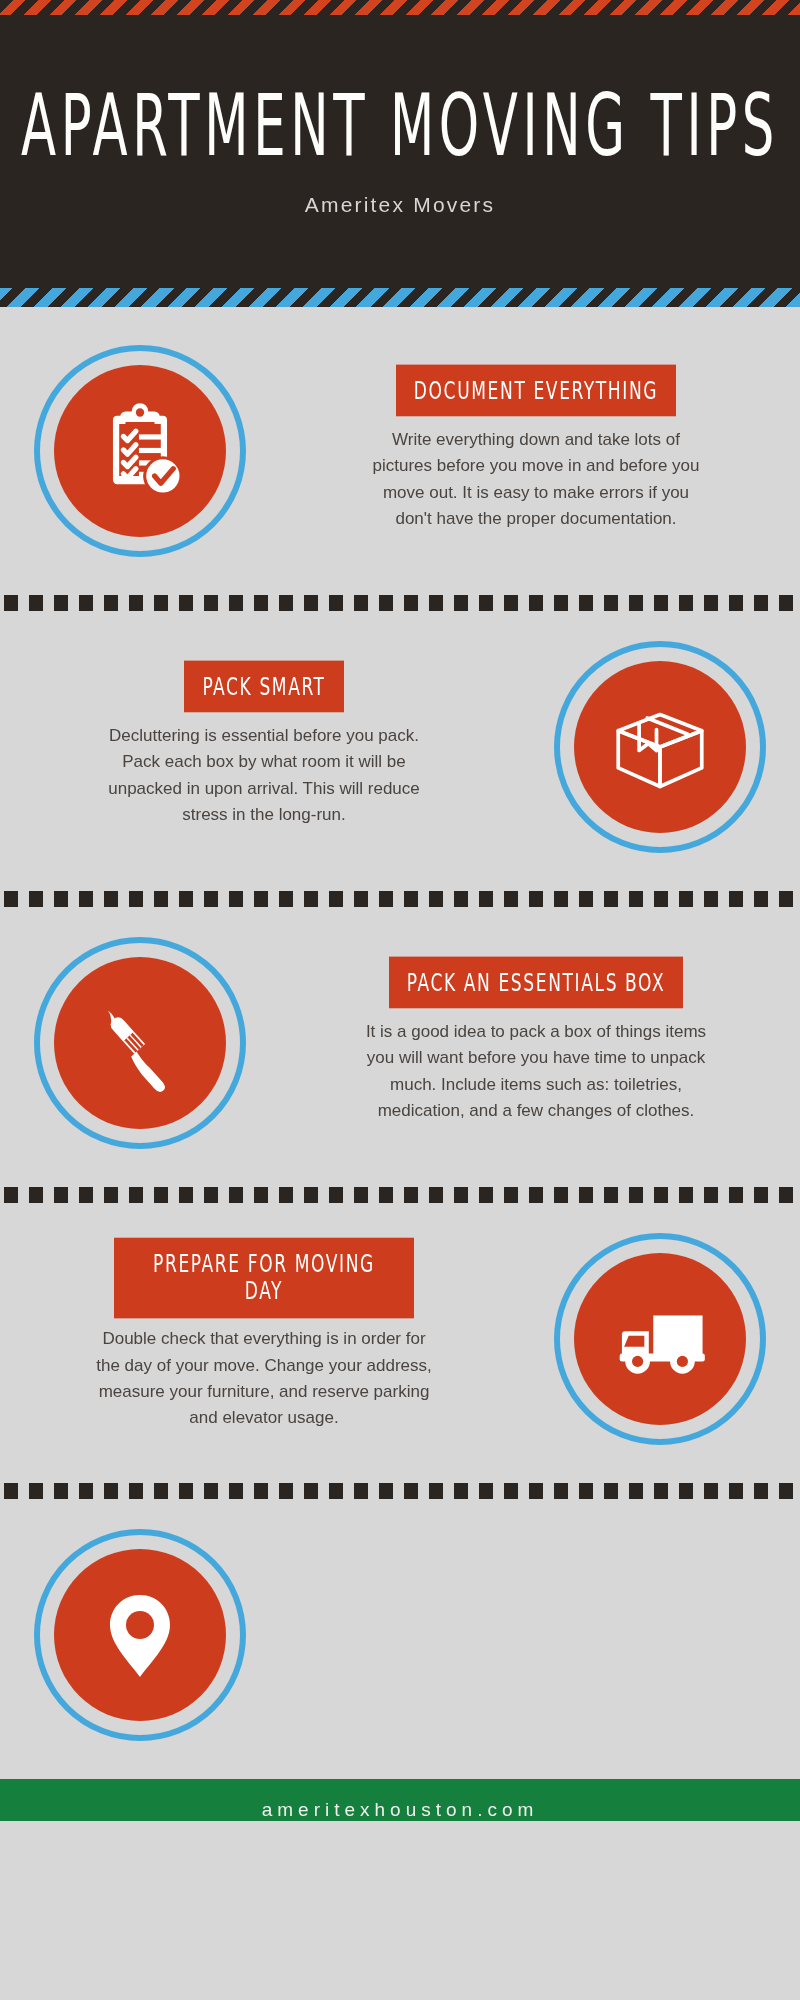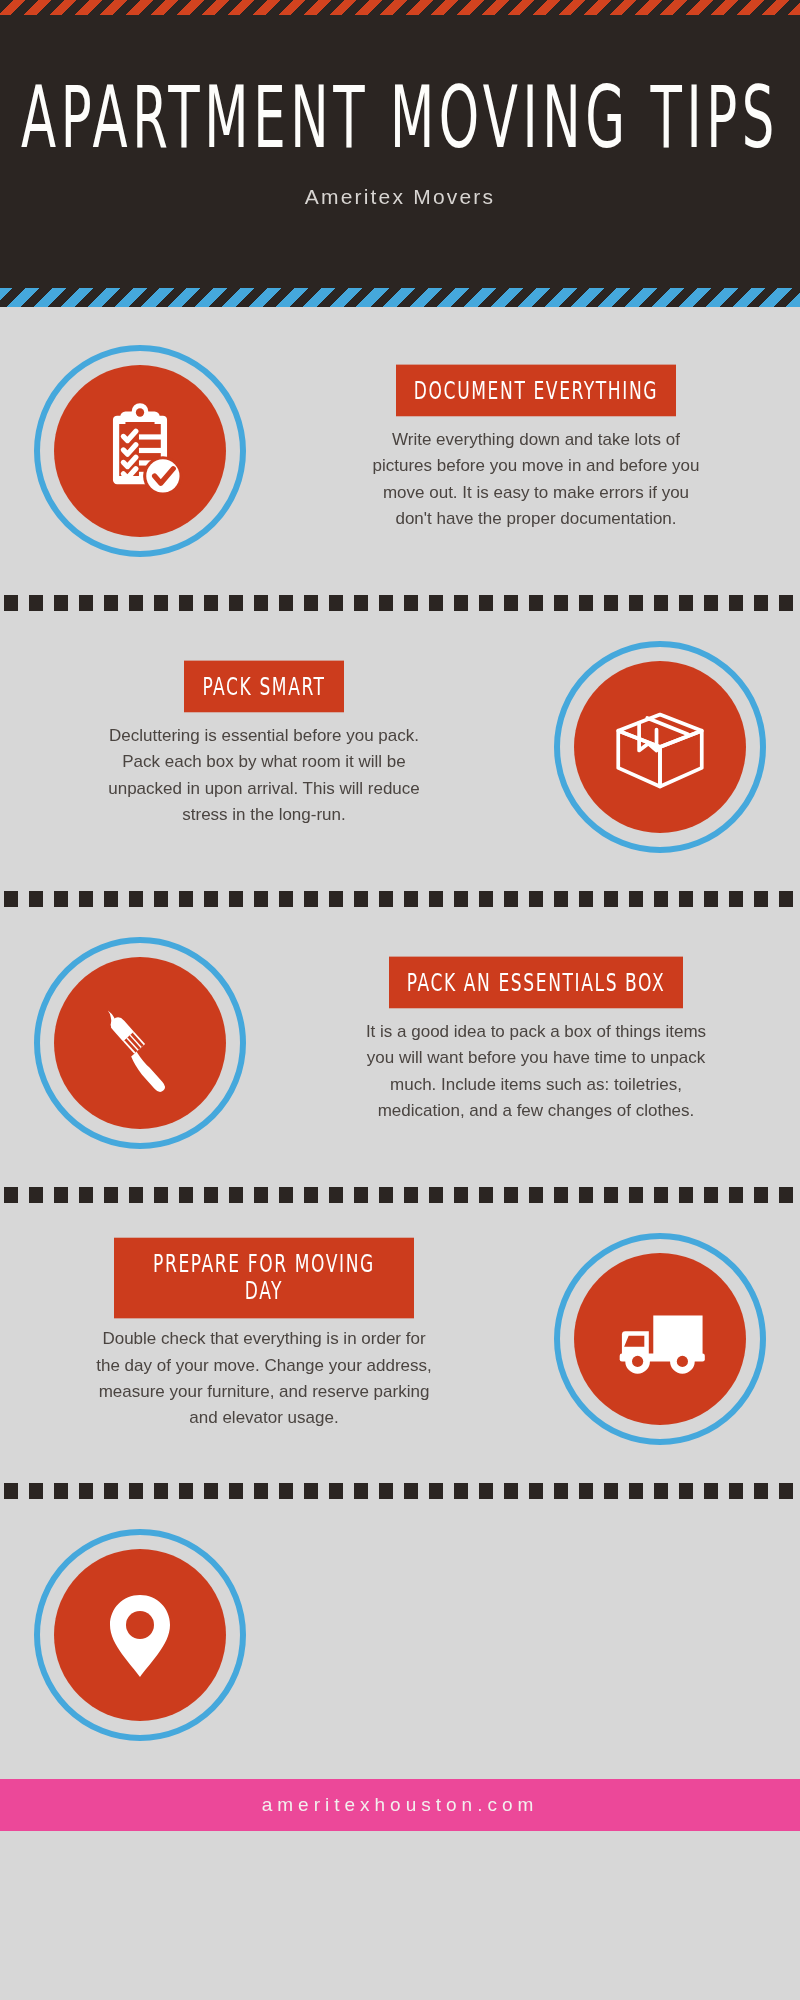--- a/index.html
+++ b/index.html
@@ -33,21 +33,21 @@
     height: 15px;
     background-color: #2b2522;
     background-image: repeating-linear-gradient(
        -45deg,
        #d2431f 0px, #d2431f 9px,
        #2b2522 9px, #2b2522 18px);
   }
 
   .header-inner {
     position: absolute;
-    top: 0; left: 0;
+    top: 8px; left: 0;
     width: 800px;
     height: 288px;
     display: flex;
     flex-direction: column;
     align-items: center;
     justify-content: center;
     padding-top: 8px;
   }
 
   .main-title {
@@ -163,24 +163,24 @@
         #2b2522 0px, #2b2522 14px,
         rgba(0,0,0,0) 14px, rgba(0,0,0,0) 25px);
     background-position: 4px 0;
     background-repeat: repeat-x;
     background-size: 25px 16px;
   }
 
   
   .footer {
     width: 800px;
-    height: 52px;
-    background: #ec4899;
-    display: flex;
-    align-items: center;
+    height: 42px;
+    background: #15803d;
+    display: flex;
+    align-items: flex-end;
     justify-content: center;
   }
   .footer-text {
     font-family: "Liberation Sans", sans-serif;
     color: #f2f0ee;
     font-size: 19px;
     letter-spacing: 5px;
   }
 
   .spacer-lg { height: 38px; }

